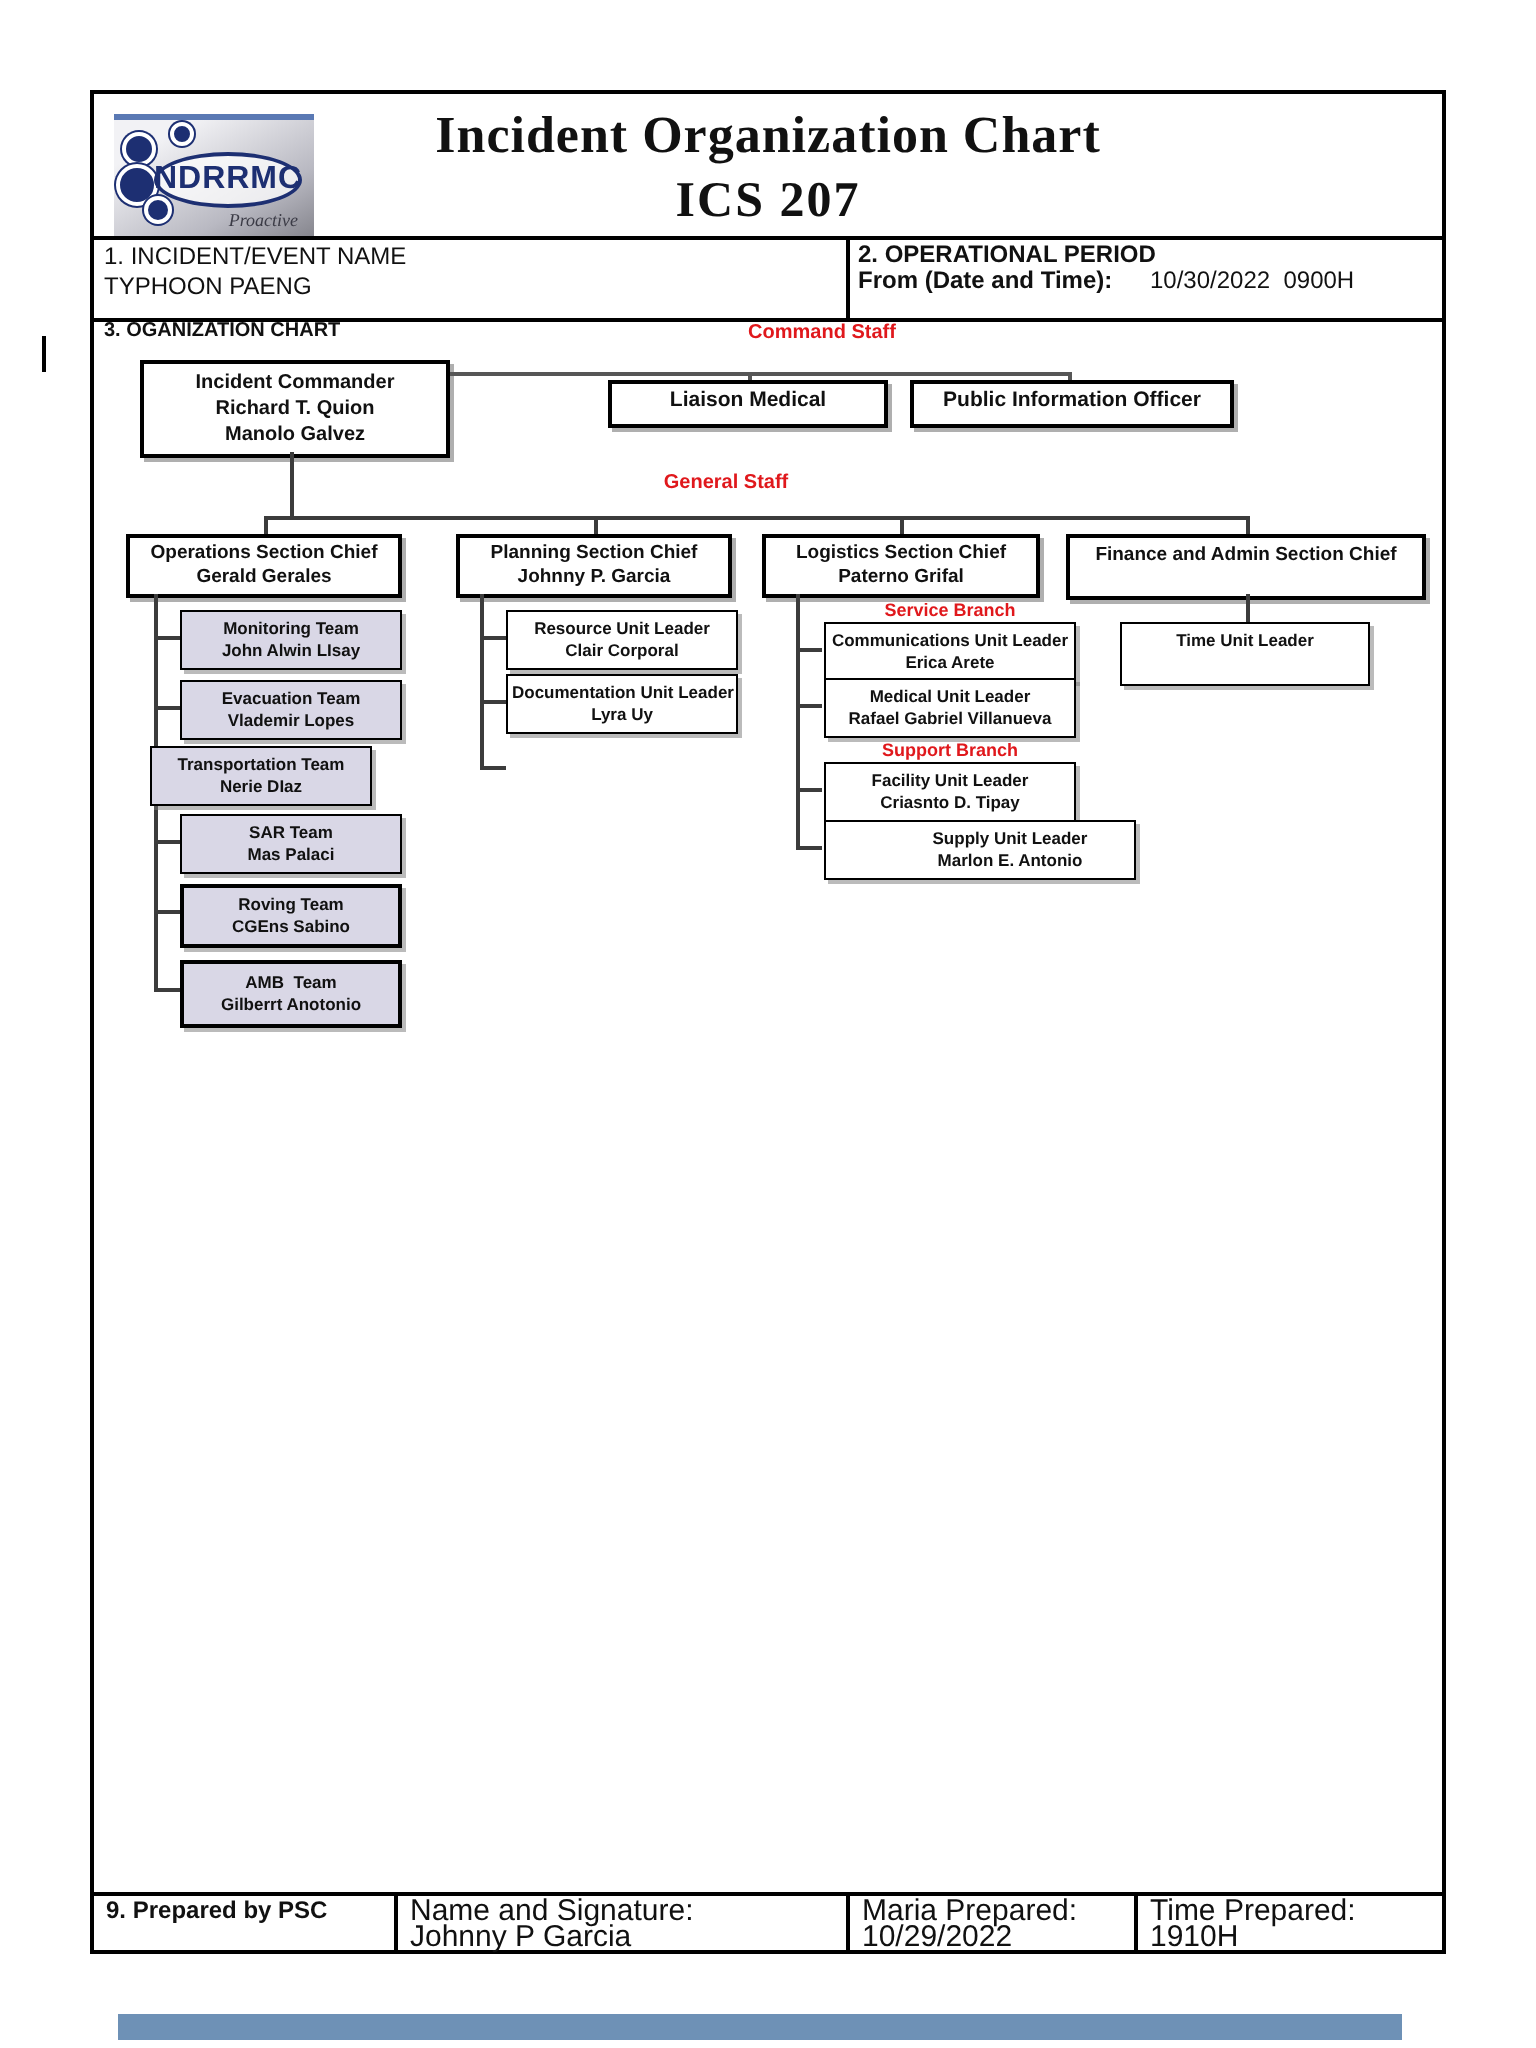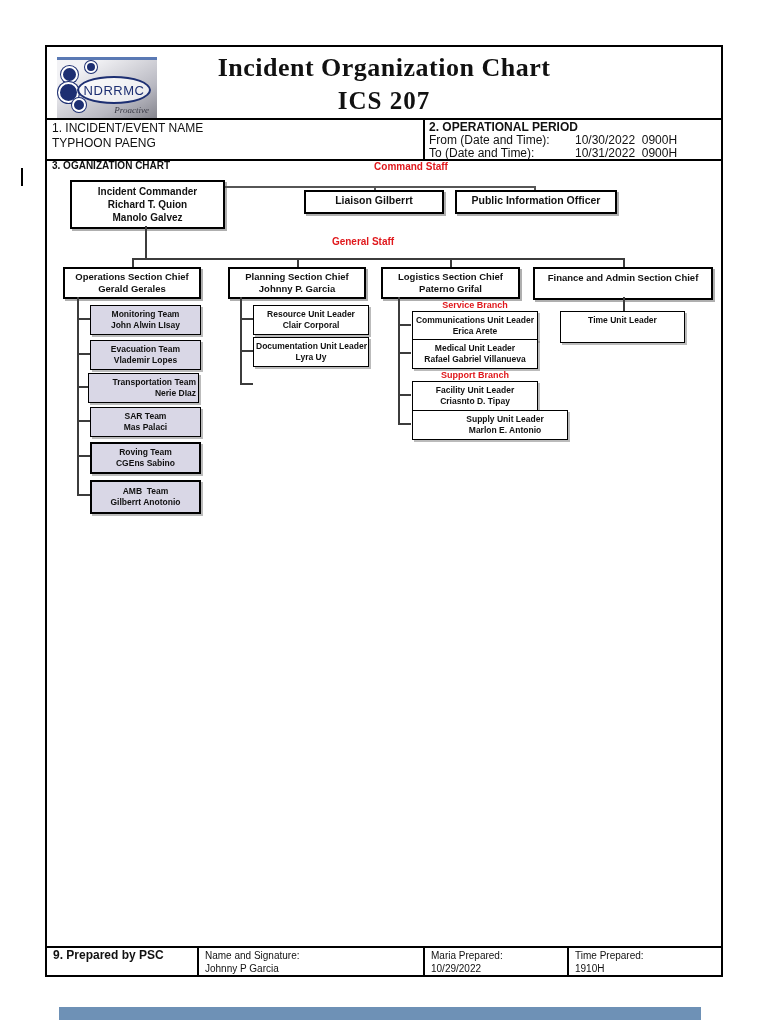--- a/index.html
+++ b/index.html
@@ -12,47 +12,47 @@
           font-family:"Liberation Serif",serif;font-weight:bold;font-size:26px;letter-spacing:.5px;}
   .title2{position:absolute;left:0;right:0;top:40px;text-align:center;
           font-family:"Liberation Serif",serif;font-weight:bold;font-size:25px;letter-spacing:1px;}
   
   .logo{position:absolute;left:10px;top:10px;width:100px;height:58px;
         background:linear-gradient(150deg,#f2f2f5 20%,#b9b9c2 70%,#86868e);
         border-top:3px solid #5a79b4;overflow:hidden;}
   .logo .c{position:absolute;border-radius:50%;background:#1d2f72;border:2px solid #fff;box-shadow:0 0 0 1px #1d2f72;}
   .logo .oval{position:absolute;left:20px;top:16px;width:70px;height:24px;border:2px solid #1d2f72;
               border-radius:50%;background:rgba(255,255,255,.75);display:flex;align-items:center;justify-content:center;}
-  .logo .oval span{font-size:13px;font-weight:normal;color:#1d2f72;letter-spacing:.5px;}
+  .logo .oval span{font-size:16px;font-weight:bold;color:#1d2f72;letter-spacing:.5px;}
   .logo .tag{position:absolute;right:8px;bottom:3px;font-family:"Liberation Serif",serif;
              font-style:italic;font-size:9px;color:#3b3b46;}
   
   .hdr{position:absolute;left:0;right:0;top:71px;height:39px;border-top:2px solid #000;border-bottom:2px solid #000;}
   .hdr .div{position:absolute;left:376px;top:0;bottom:0;width:2px;background:#000;}
   .hdr .cell1{position:absolute;left:5px;top:1px;font-size:12px;font-weight:normal;line-height:15px;}
   .hdr .cell2{position:absolute;left:382px;top:1px;font-size:12px;line-height:13px;}
   .hdr .cell2 .lbl{font-weight:bold;}
-  .hdr .flbl{display:inline-block;width:146px;font-weight:normal;}
+  .hdr .flbl{display:inline-block;width:146px;font-weight:bold;}
   .hdr .fval{white-space:pre;}
   .sec3{position:absolute;left:5px;top:113px;font-size:10px;font-weight:bold;}
   .red{color:#e0181c;font-weight:bold;text-align:center;position:absolute;}
   
   .box{position:absolute;background:#fff;border:2px solid #000;text-align:center;
        box-shadow:2px 2px 0 rgba(110,110,110,.55);}
   .box .l{font-size:10px;font-weight:bold;line-height:13px;white-space:pre;}
   .obox{position:absolute;background:#fff;border:1.5px solid #000;text-align:center;
         box-shadow:2px 2px 0 rgba(120,120,120,.5);padding:3px 2px;}
   .obox .l{font-size:8.5px;font-weight:bold;line-height:11px;white-space:pre;}
   .team{background:#d9d7e6;}
   .thick{border-width:2.5px;}
   .vline,.hline{position:absolute;background:#3c3c3c;}
   .gline{position:absolute;background:#565656;}
   
   .foot{position:absolute;left:0;right:0;bottom:0;height:27px;border-top:2px solid #000;display:flex;}
-  .foot .fc{font-size:10px;line-height:13px;padding:1px 0 0 6px;box-sizing:border-box;}
+  .foot .fc{font-size:15px;line-height:13px;padding:1px 0 0 6px;box-sizing:border-box;}
   .foot .c1{width:150px;font-weight:bold;font-size:12px;}
   .foot .c2{width:226px;border-left:2px solid #000;}
   .foot .c3{width:144px;border-left:2px solid #000;}
   .foot .c4{flex:1;border-left:2px solid #000;}
   .tick{position:absolute;left:21px;top:168px;width:2px;height:18px;background:#000;}
   .bluebar{position:absolute;left:59px;top:1007px;width:642px;height:13px;background:#6e91b6;}
 </style>
 </head>
 <body>
 
@@ -76,39 +76,38 @@
 
   <div class="hdr">
     <div class="div"></div>
     <div class="cell1">
       <div>1. INCIDENT/EVENT NAME</div>
       <div>TYPHOON PAENG</div>
     </div>
     <div class="cell2">
       <div class="lbl">2. OPERATIONAL PERIOD</div>
       <div><span class="flbl">From (Date and Time):</span><span class="fval">10/30/2022  0900H</span></div>
-      <div><span class="flbl">To (Date and Time):</span><span class="fval">10/31/2022  0900H</span></div>
     </div>
   </div>
 
   <div class="sec3">3. OGANIZATION CHART</div>
   <div class="red" style="left:294px;top:114px;width:140px;font-size:10px;">Command Staff</div>
 
   <div class="box" style="left:23px;top:133px;width:151px;height:42px;padding-top:3px;">
     <div class="l">Incident Commander</div>
     <div class="l">Richard T. Quion</div>
     <div class="l">Manolo Galvez</div>
   </div>
 
   <div class="gline" style="left:178px;top:139px;width:311px;height:2px;"></div>
   <div class="gline" style="left:327px;top:139px;width:2px;height:6px;"></div>
   <div class="gline" style="left:487px;top:139px;width:2px;height:6px;"></div>
 
   <div class="box" style="left:257px;top:143px;width:136px;height:18px;padding-top:2px;">
-    <div class="l" style="font-size:10.5px;">Liaison Gilberrt</div>
+    <div class="l" style="font-size:10.5px;">Liaison Medical</div>
   </div>
   <div class="box" style="left:408px;top:143px;width:158px;height:18px;padding-top:2px;">
     <div class="l" style="font-size:10.5px;">Public Information Officer</div>
   </div>
 
   <div class="vline" style="left:98px;top:179px;width:2px;height:32px;"></div>
   <div class="red" style="left:236px;top:189px;width:160px;font-size:10px;">General Staff</div>
   <div class="hline" style="left:85px;top:211px;width:493px;height:2px;"></div>
   <div class="vline" style="left:85px;top:211px;width:2px;height:9px;"></div>
   <div class="vline" style="left:250px;top:211px;width:2px;height:9px;"></div>
@@ -140,21 +139,21 @@
   <div class="hline" style="left:30px;top:447px;width:13px;height:2px;"></div>
 
   <div class="obox team" style="left:43px;top:258px;width:105px;">
     <div class="l">Monitoring Team</div>
     <div class="l">John Alwin LIsay</div>
   </div>
   <div class="obox team" style="left:43px;top:293px;width:105px;">
     <div class="l">Evacuation Team</div>
     <div class="l">Vlademir Lopes</div>
   </div>
-  <div class="obox team" style="left:41px;top:326px;width:105px;text-align:right;">
+  <div class="obox team" style="left:28px;top:326px;width:105px;">
     <div class="l">Transportation Team</div>
     <div class="l">Nerie DIaz</div>
   </div>
   <div class="obox team" style="left:43px;top:360px;width:105px;">
     <div class="l">SAR Team</div>
     <div class="l">Mas Palaci</div>
   </div>
   <div class="obox team thick" style="left:43px;top:395px;width:103px;">
     <div class="l">Roving Team</div>
     <div class="l">CGEns Sabino</div>

